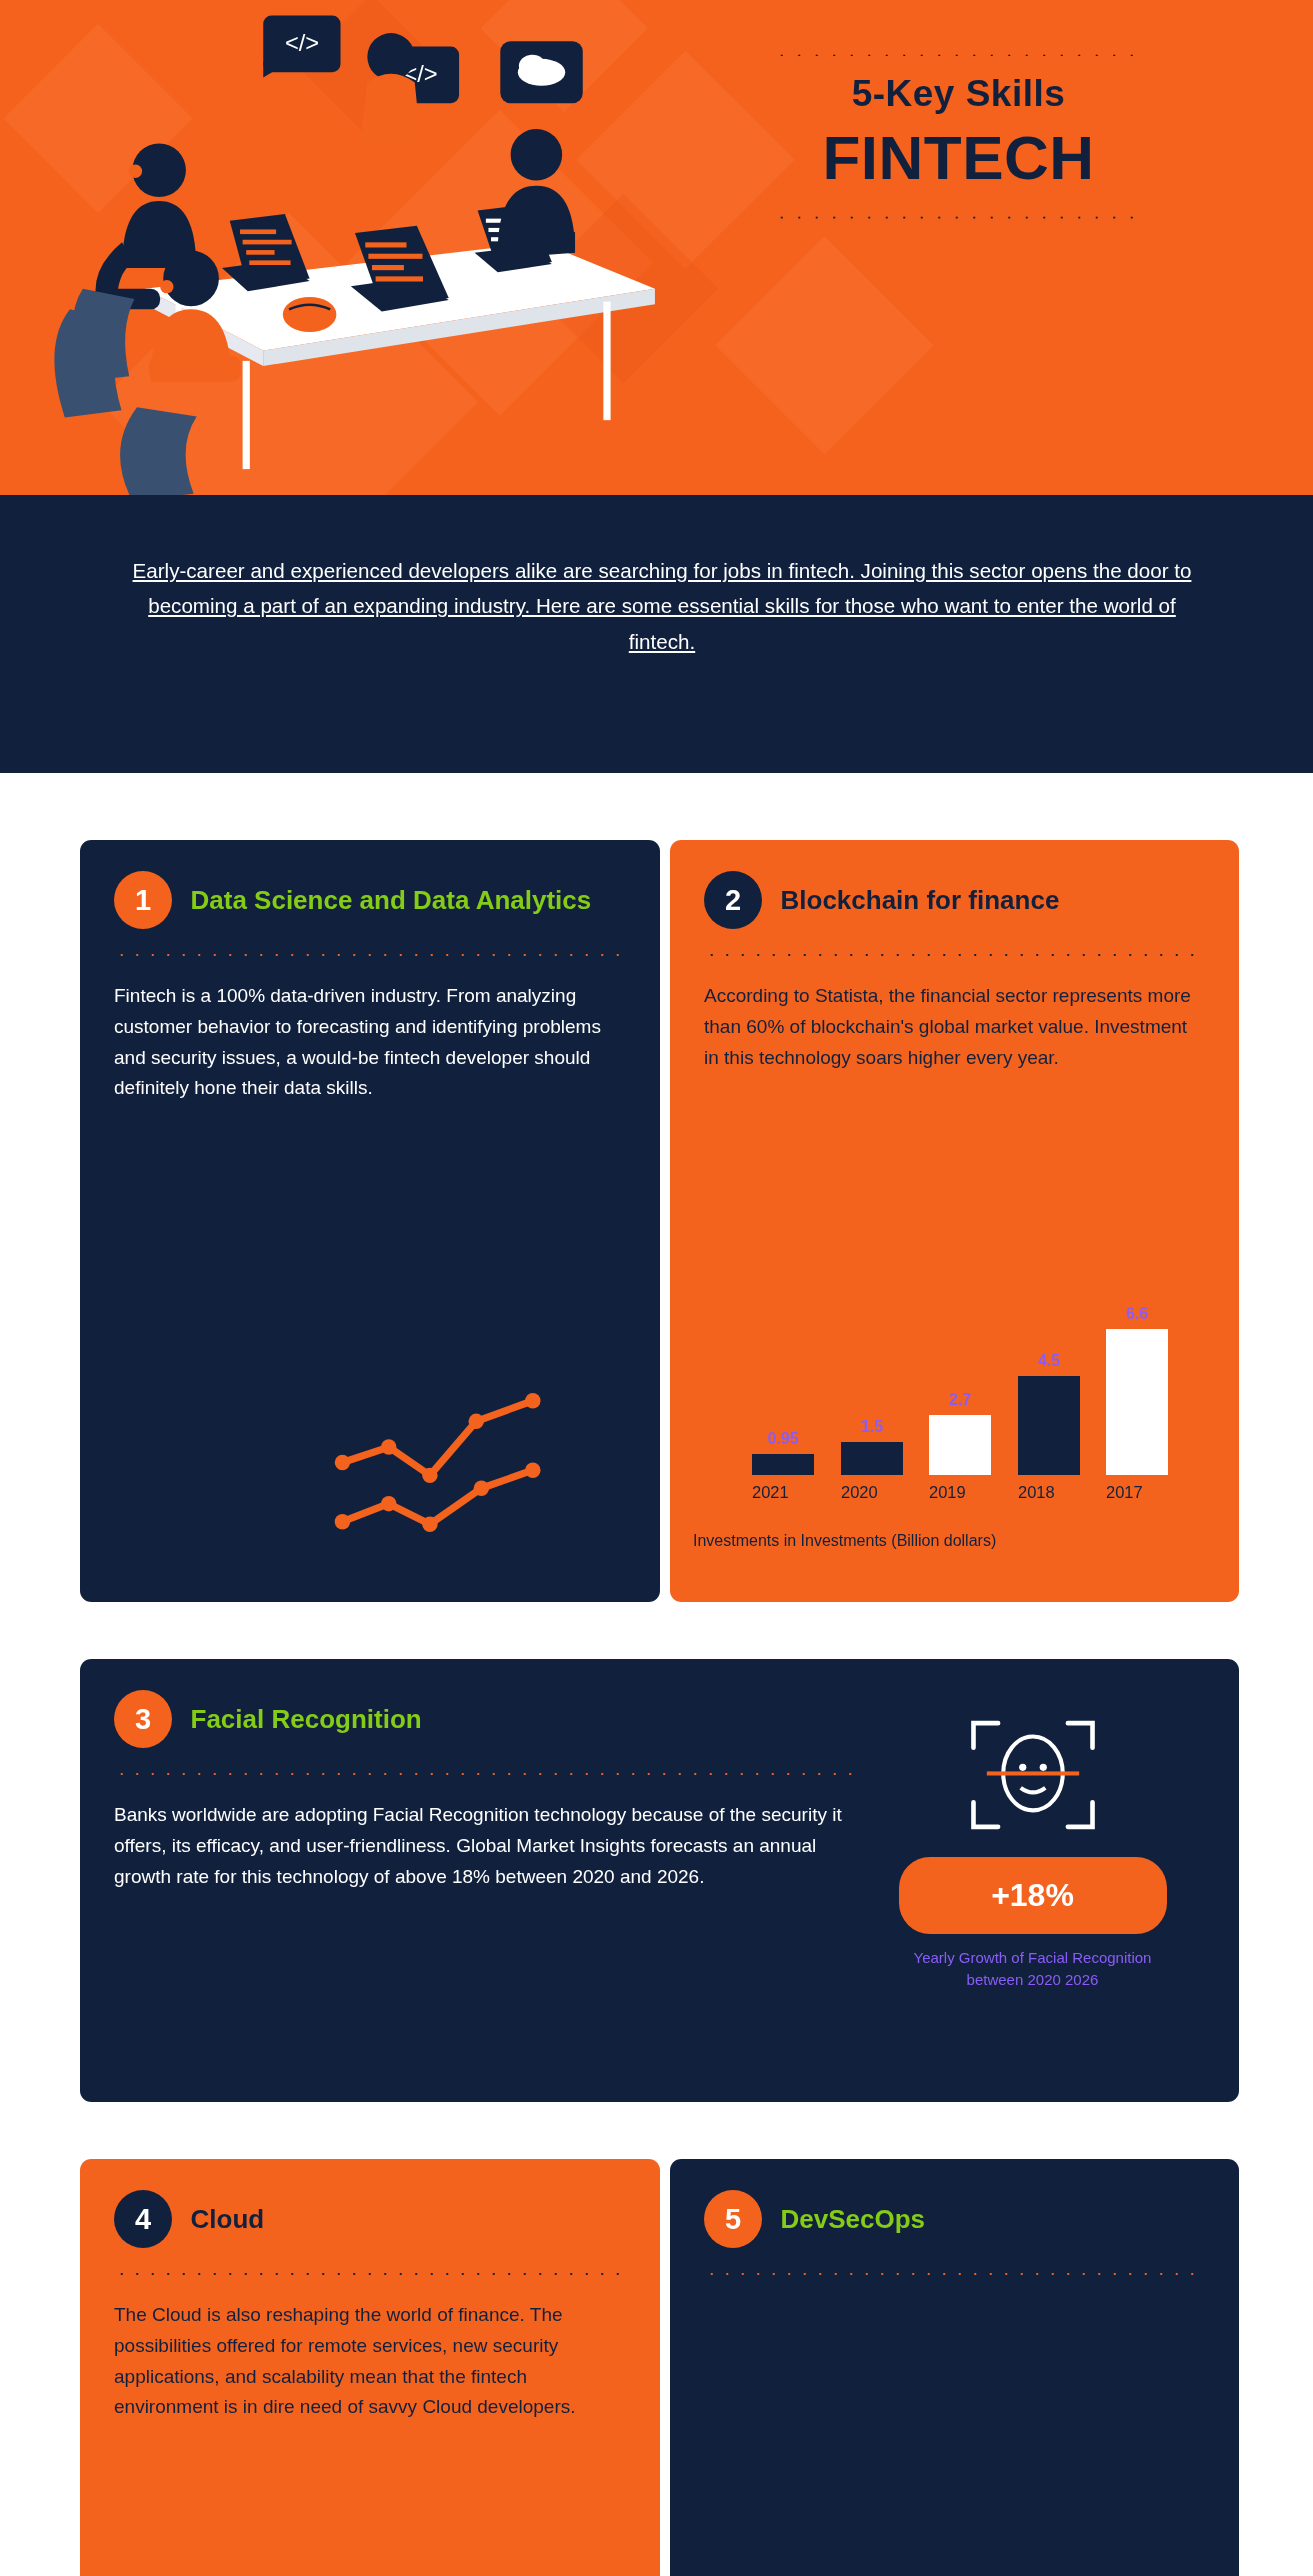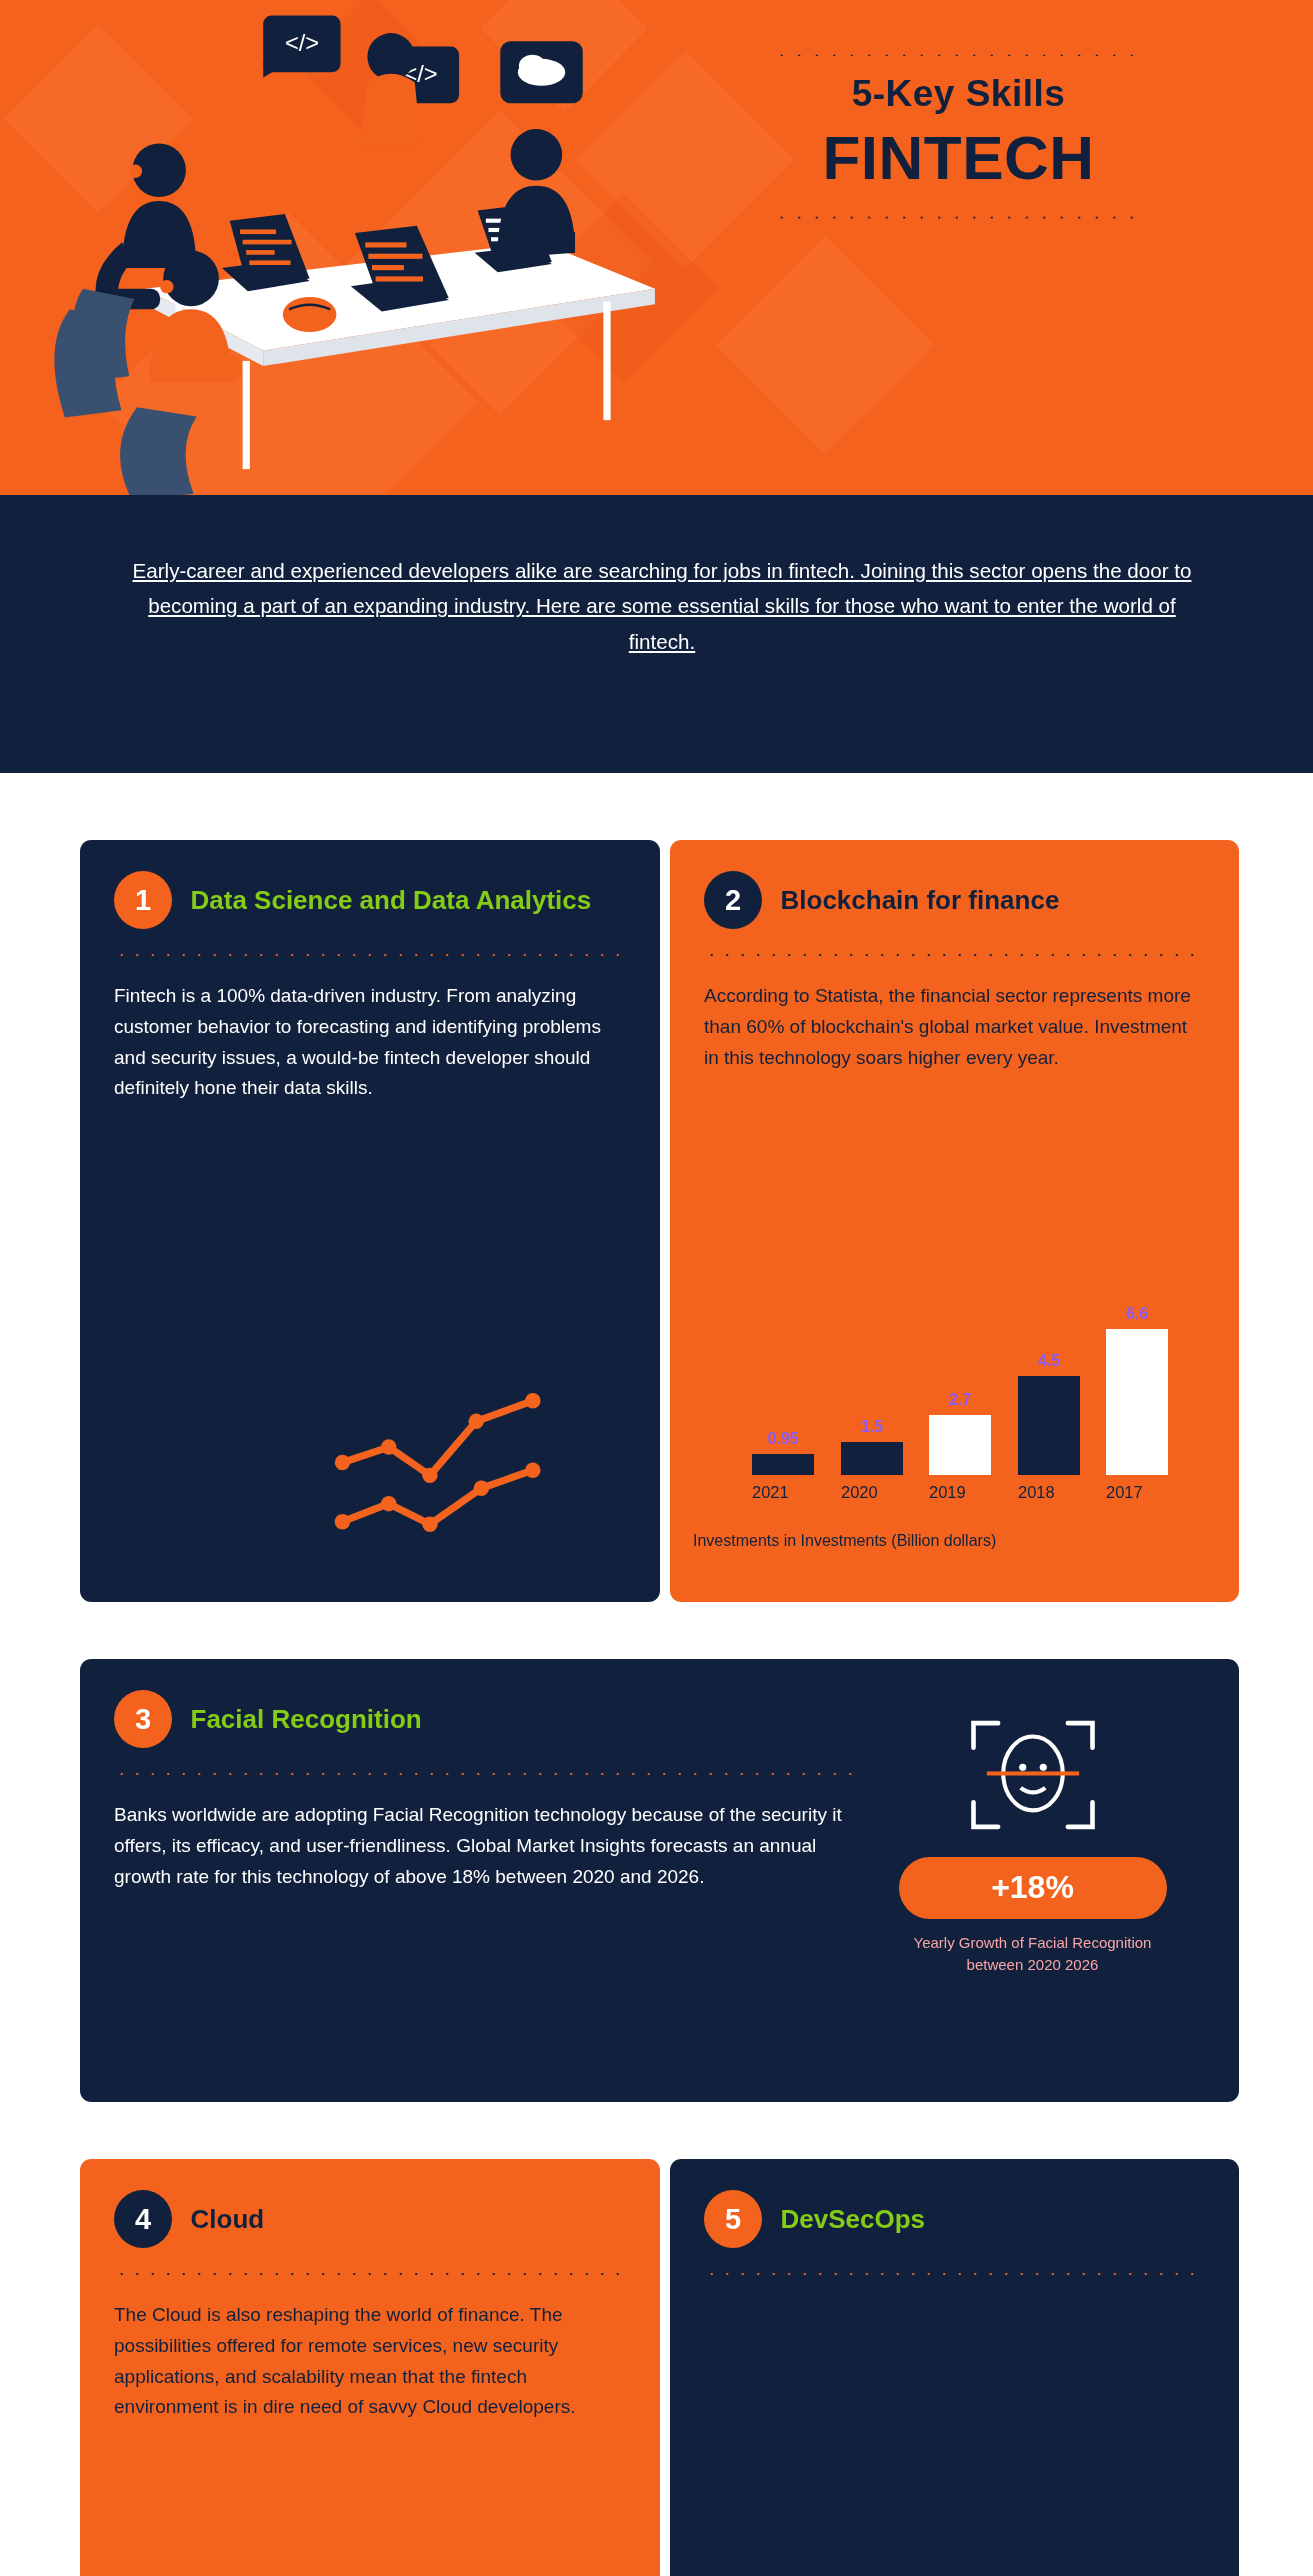--- a/index.html
+++ b/index.html
@@ -141,26 +141,26 @@
     position: absolute; left: 693px; top: 757px;
     font-size: 16px; line-height: 1.4; color: #11213D;
   }
 
   
   #card3 { left: 80px; top: 886px; width: 1159px; height: 443px; }
   #card3 .card-body { width: 747px; }
   .face-block { position: absolute; right: 62px; top: 57px; width: 289px; text-align: center; }
   .pill {
     margin: 20.6px auto 0;
-    width: 268px; height: 62px;
+    width: 268px; height: 77px;
     background: #F4631E; border-radius: 31px;
     display: flex; align-items: center; justify-content: center;
     color: #ffffff; font-size: 32px; font-weight: bold;
   }
-  .pill-caption { margin-top: 13.4px; color: #fca5a5; font-size: 15px; line-height: 1.45; }
+  .pill-caption { margin-top: 13.4px; color: #8b5cf6; font-size: 15px; line-height: 1.45; }
 
   
   #card4 { left: 80px; top: 1386px; width: 580px; height: 711px; }
 
   
   #card5 { left: 670px; top: 1386px; width: 569px; height: 711px; }
 </style>
 </head>
 <body>
 

